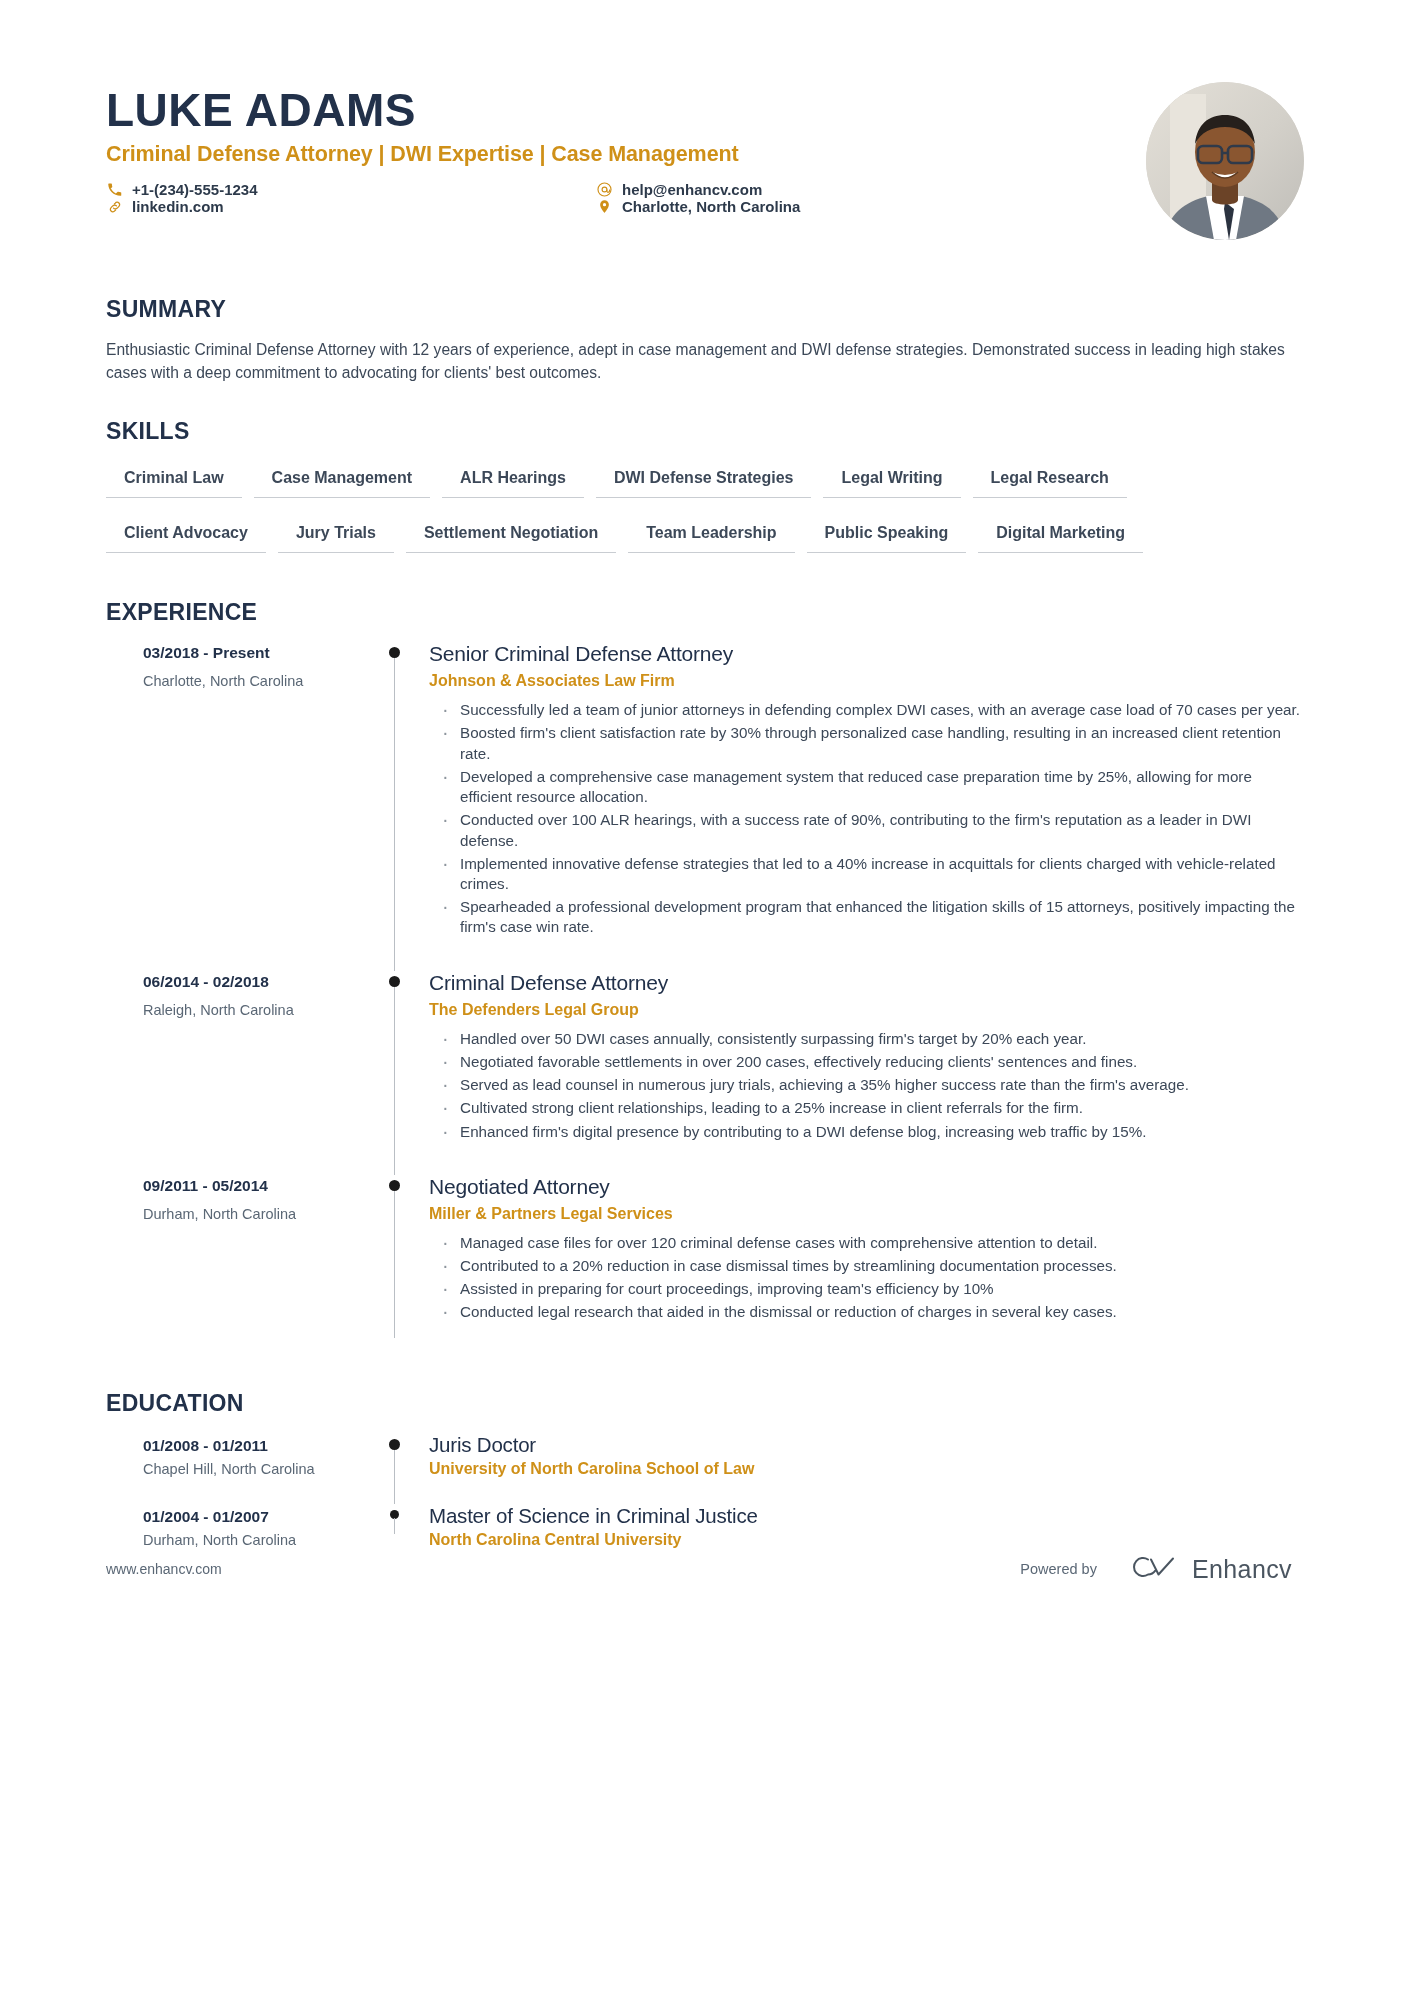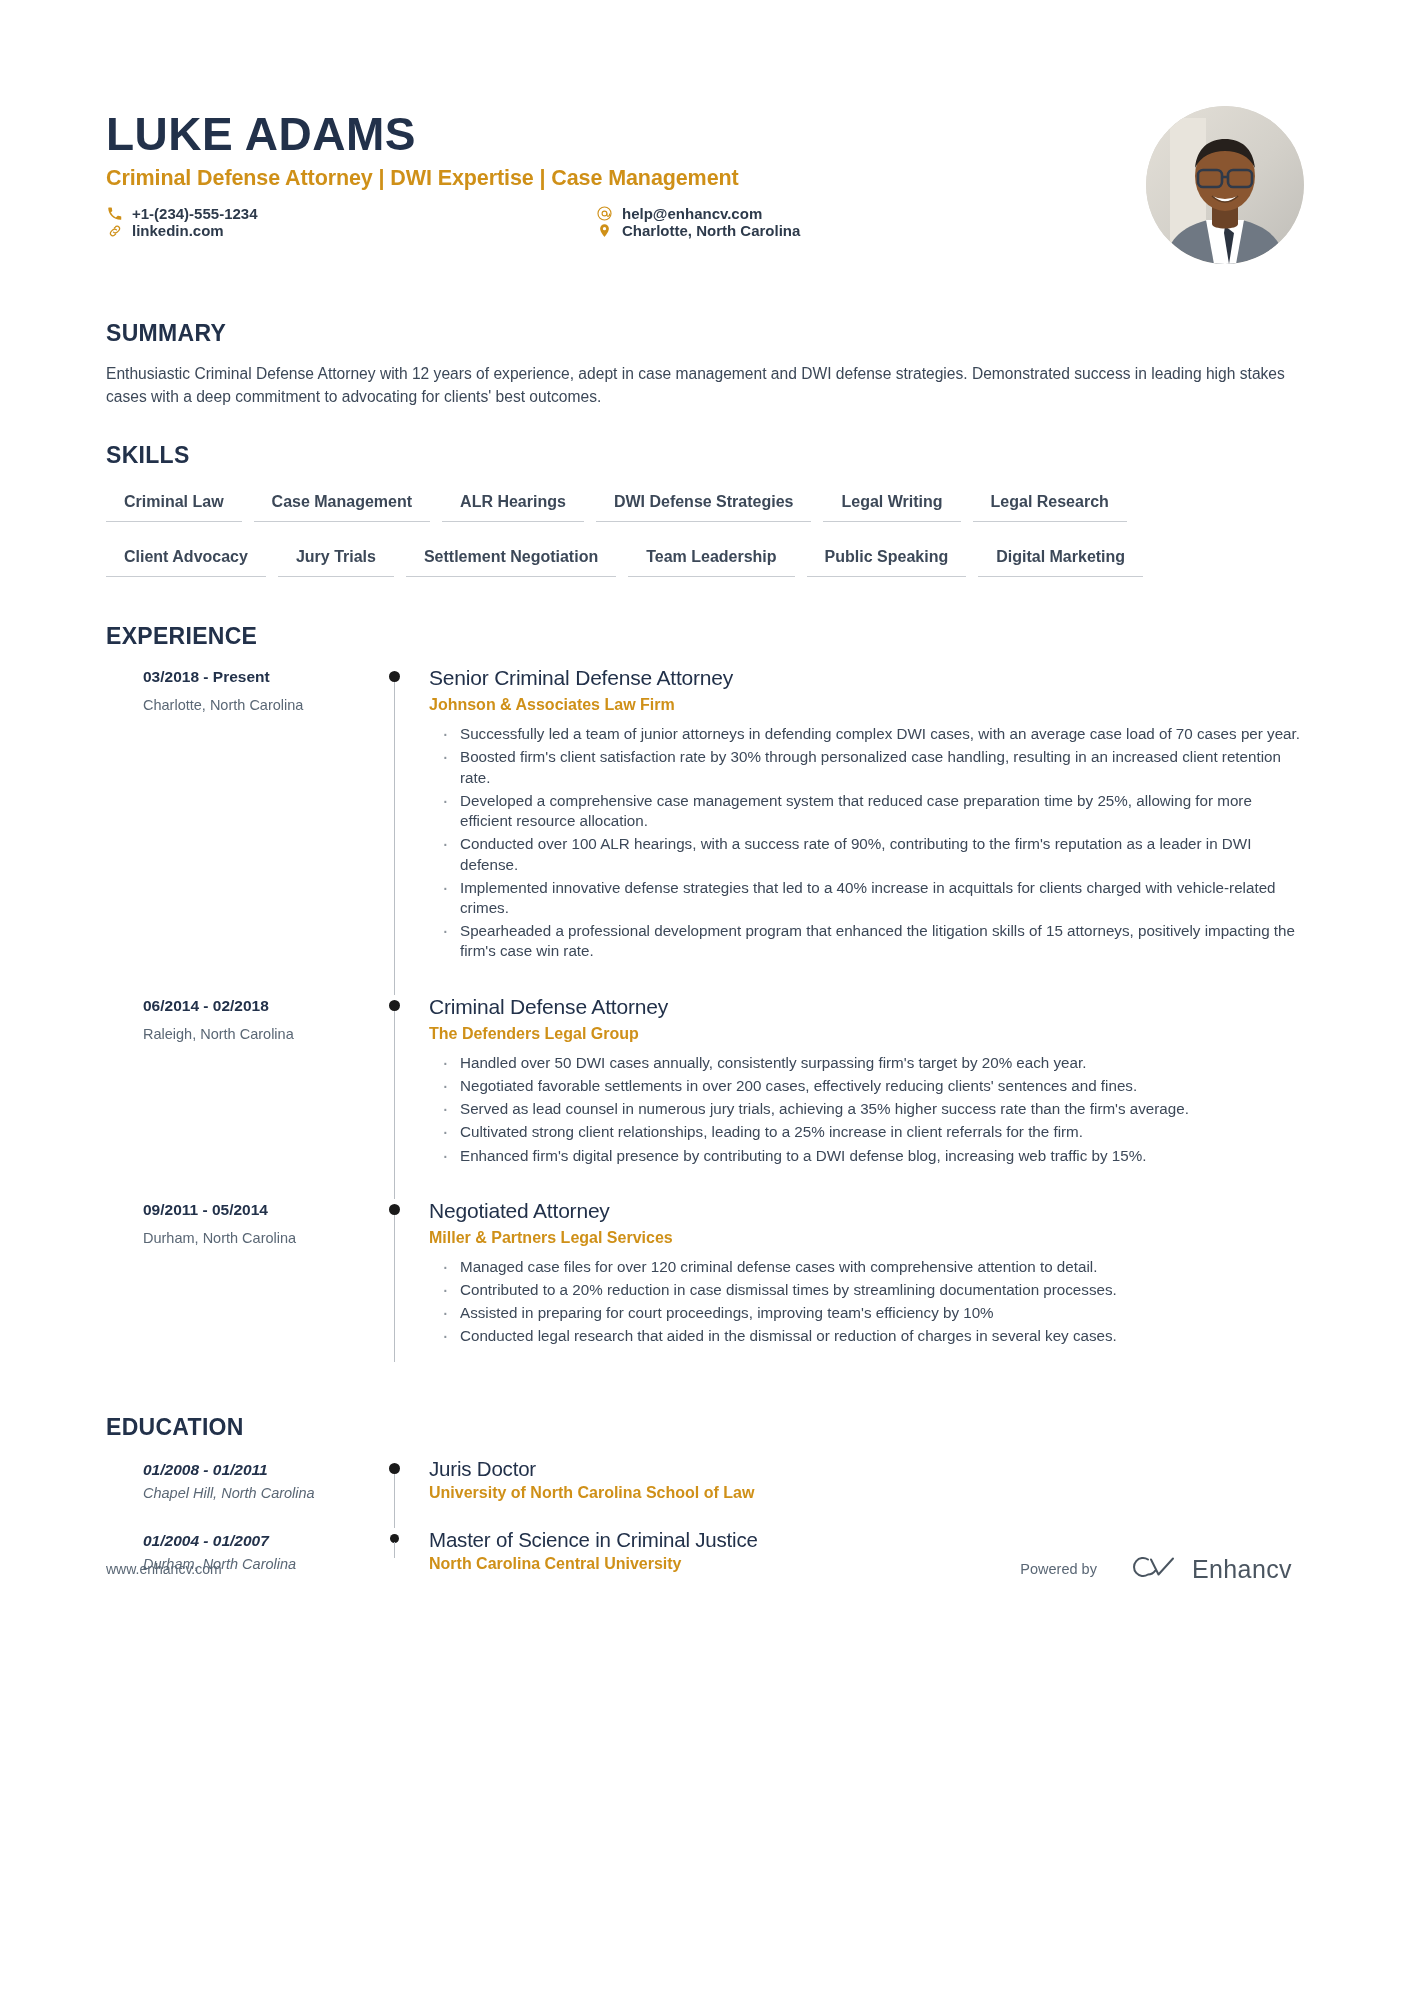--- a/index.html
+++ b/index.html
@@ -13,21 +13,21 @@
   body {
     font-family: "Liberation Sans", sans-serif;
     color: #2d3a4b;
     position: relative;
   }
 
   .page {
     position: relative;
     width: 1410px;
     height: 1646px;
-    padding: 102px 106px 0 106px;
+    padding: 78px 106px 0 106px;
     background: #ffffff;
   }
 
   
   .header {
     display: flex;
     align-items: flex-start;
     justify-content: space-between;
     margin-bottom: 56px;
   }
@@ -220,21 +220,21 @@
     top: -2px;
     color: #8d959d;
     font-size: 20px;
     line-height: 1.1;
   }
 
   
   .edu .entry-body { padding-bottom: 26px; }
   .edu .entry-title { font-size: 20.5px; margin-bottom: 3px; }
   .edu .entry-org { margin-bottom: 0; }
-  .edu .entry-meta { padding-top: 4px; font-style: italic; }
+  .edu .entry-meta { padding-top: 4px; }
   .edu .entry-date { margin-bottom: 6px; }
   .edu .entry-rail .rail-dot { top: 6px; }
   .edu-last .entry-rail .rail-dot {
     width: 9px; height: 9px; left: 9px; top: 6px;
   }
   .edu-last .entry-rail::after {
     content:"";
     position:absolute;
     left: 13px; top: 14px;
     width: 1.2px; height: 16px;

